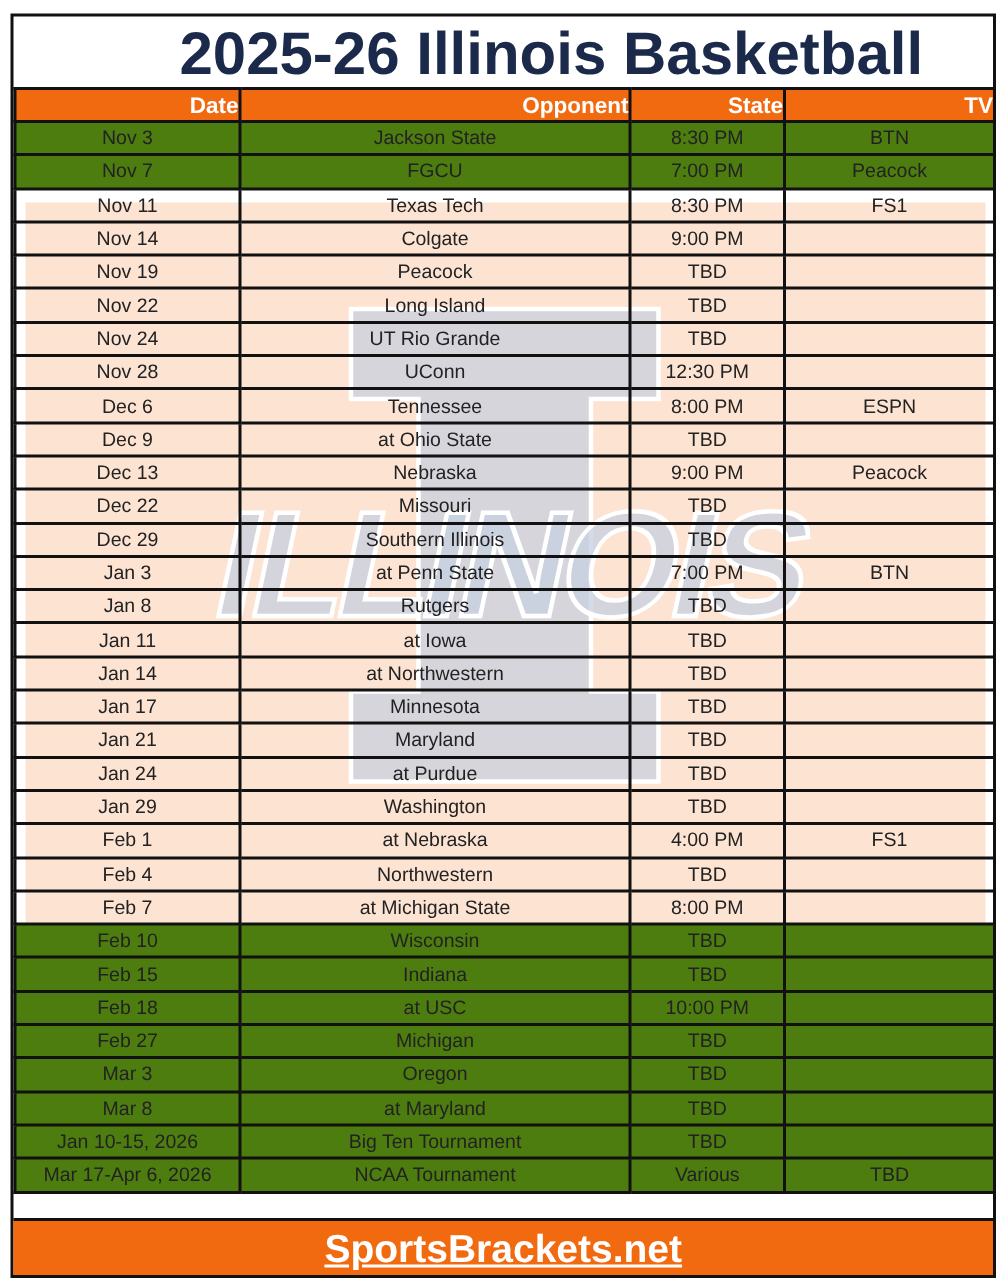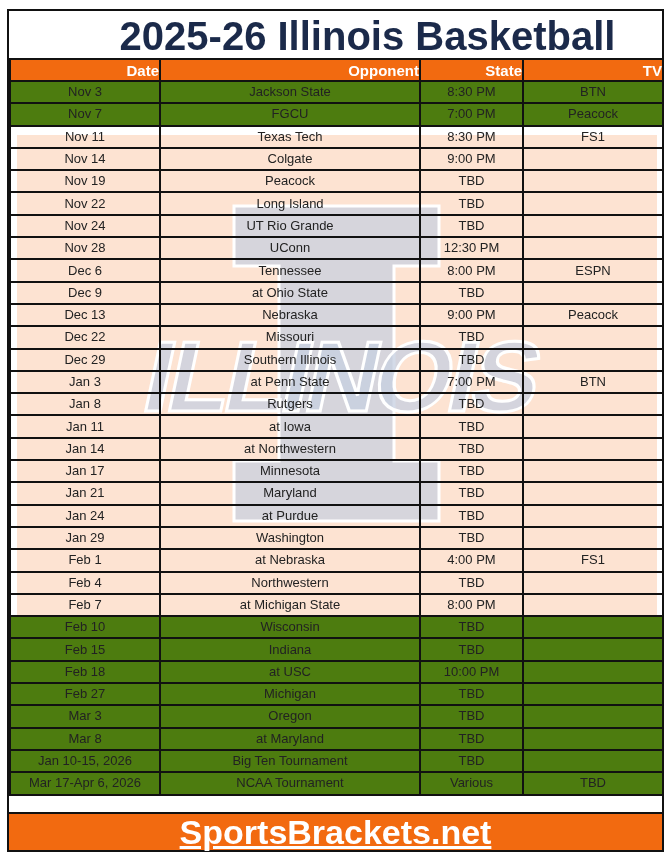--- a/index.html
+++ b/index.html
@@ -15,21 +15,21 @@
   .wm-svg { position:absolute; left:0; top:0; z-index:1; pointer-events:none; }
   table { position:absolute; left:0; top:47px; border-collapse:collapse;
           width:653px; table-layout:fixed; z-index:2; }
   th, td { border:2px solid #111; text-align:center; padding:0; }
   th { background:#f26a10; color:#fff; font-size:15px; font-weight:bold; height:20px;text-align:right; }
   td { font-size:13px; color:#222; height:20.3px; line-height:18px; background:transparent; }
   tr.plain td { background:#4d7c0f; }
   .footer { position:absolute; left:0; bottom:0; width:653px; height:36px;
             background:#f26a10; border-top:2px solid #111; z-index:3;
             text-align:center; line-height:36px; }
-  .footer span { color:#fff; font-size:34px; font-weight:bold; text-decoration:underline; }
+  .footer span { color:#fff; font-size:26px; font-weight:bold; text-decoration:underline; }
 </style>
 </head>
 <body>
 
 <div class="sheet">
   <div class="title">2025-26 Illinois Basketball Schedule</div>
 
   <div class="watermark"></div>
   <svg class="wm-svg" width="653" height="800">
     <g fill="#c5cfe0" fill-opacity="0.7" stroke="#ffffff" stroke-width="3">

